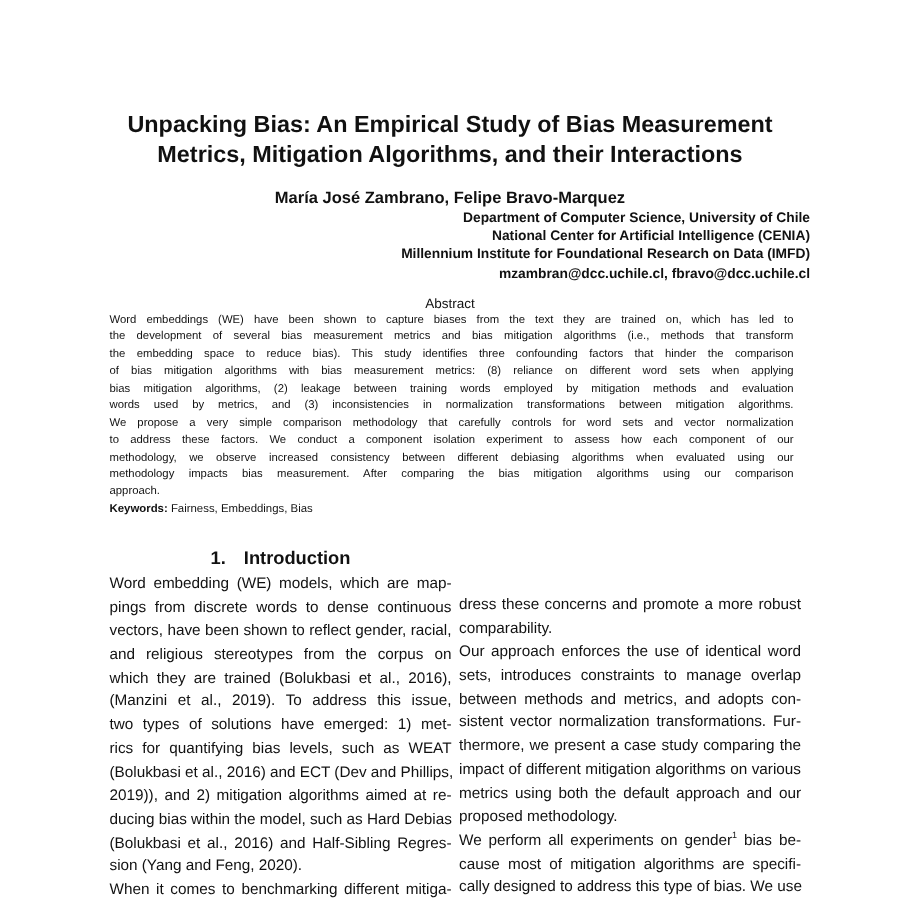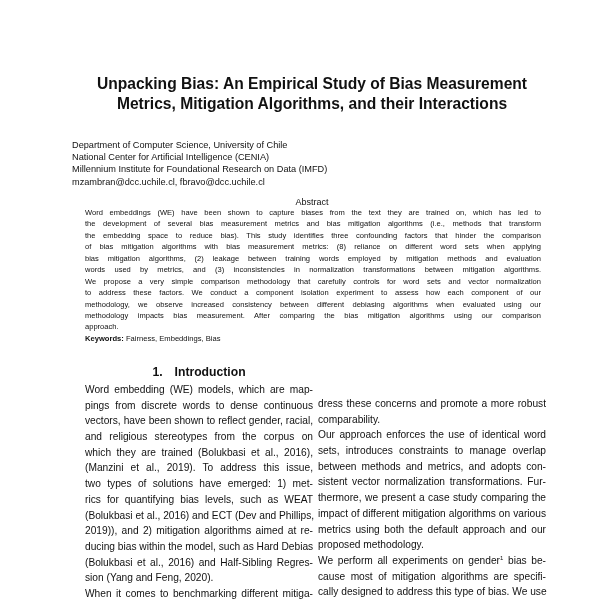--- a/index.html
+++ b/index.html
@@ -10,21 +10,21 @@
     body {
       width: 600px;
       height: 600px;
       overflow: hidden;
       position: relative;
       font-family: "Liberation Sans", sans-serif;
       color: #111111;
     }
     .page {
       position: absolute;
-      left: 12px; top: 0;
+      left: 0; top: 0;
       width: 548px; height: 600px;
     }
     .title {
       position: absolute;
       left: 60px;
       width: 480px;
       top: 74px;
       text-align: center;
       font-weight: bold;
       font-size: 15.6px;
@@ -37,23 +37,24 @@
       top: 126px;
       text-align: center;
       font-weight: bold;
       font-size: 11px;
       line-height: 13px;
     }
     .affil {
       position: absolute;
       left: 60px; width: 480px;
       top: 139px;
-      text-align: left;
+      text-align: right;
       font-size: 9.2px;
       line-height: 12.2px;
+      font-weight: bold;
     }
     .affil div { white-space: nowrap; }
     .abstract-heading {
       position: absolute;
       left: 60px; width: 480px;
       top: 197px;
       text-align: center;
       font-weight: normal;
       font-size: 9px;
       line-height: 11px;
@@ -117,20 +118,21 @@
 </head>
 <body>
 
 <div class="page">
 
   <div class="title">
     <div>Unpacking Bias: An Empirical Study of Bias Measurement</div>
     <div>Metrics, Mitigation Algorithms, and their Interactions</div>
   </div>
 
+  <div class="authors">María José Zambrano, Felipe Bravo-Marquez</div>
 
   <div class="affil">
     <div>Department of Computer Science, University of Chile</div>
     <div>National Center for Artificial Intelligence (CENIA)</div>
     <div>Millennium Institute for Foundational Research on Data (IMFD)</div>
     <div>mzambran@dcc.uchile.cl, fbravo@dcc.uchile.cl</div>
   </div>
 
   <div class="abstract-heading">Abstract</div>
 

